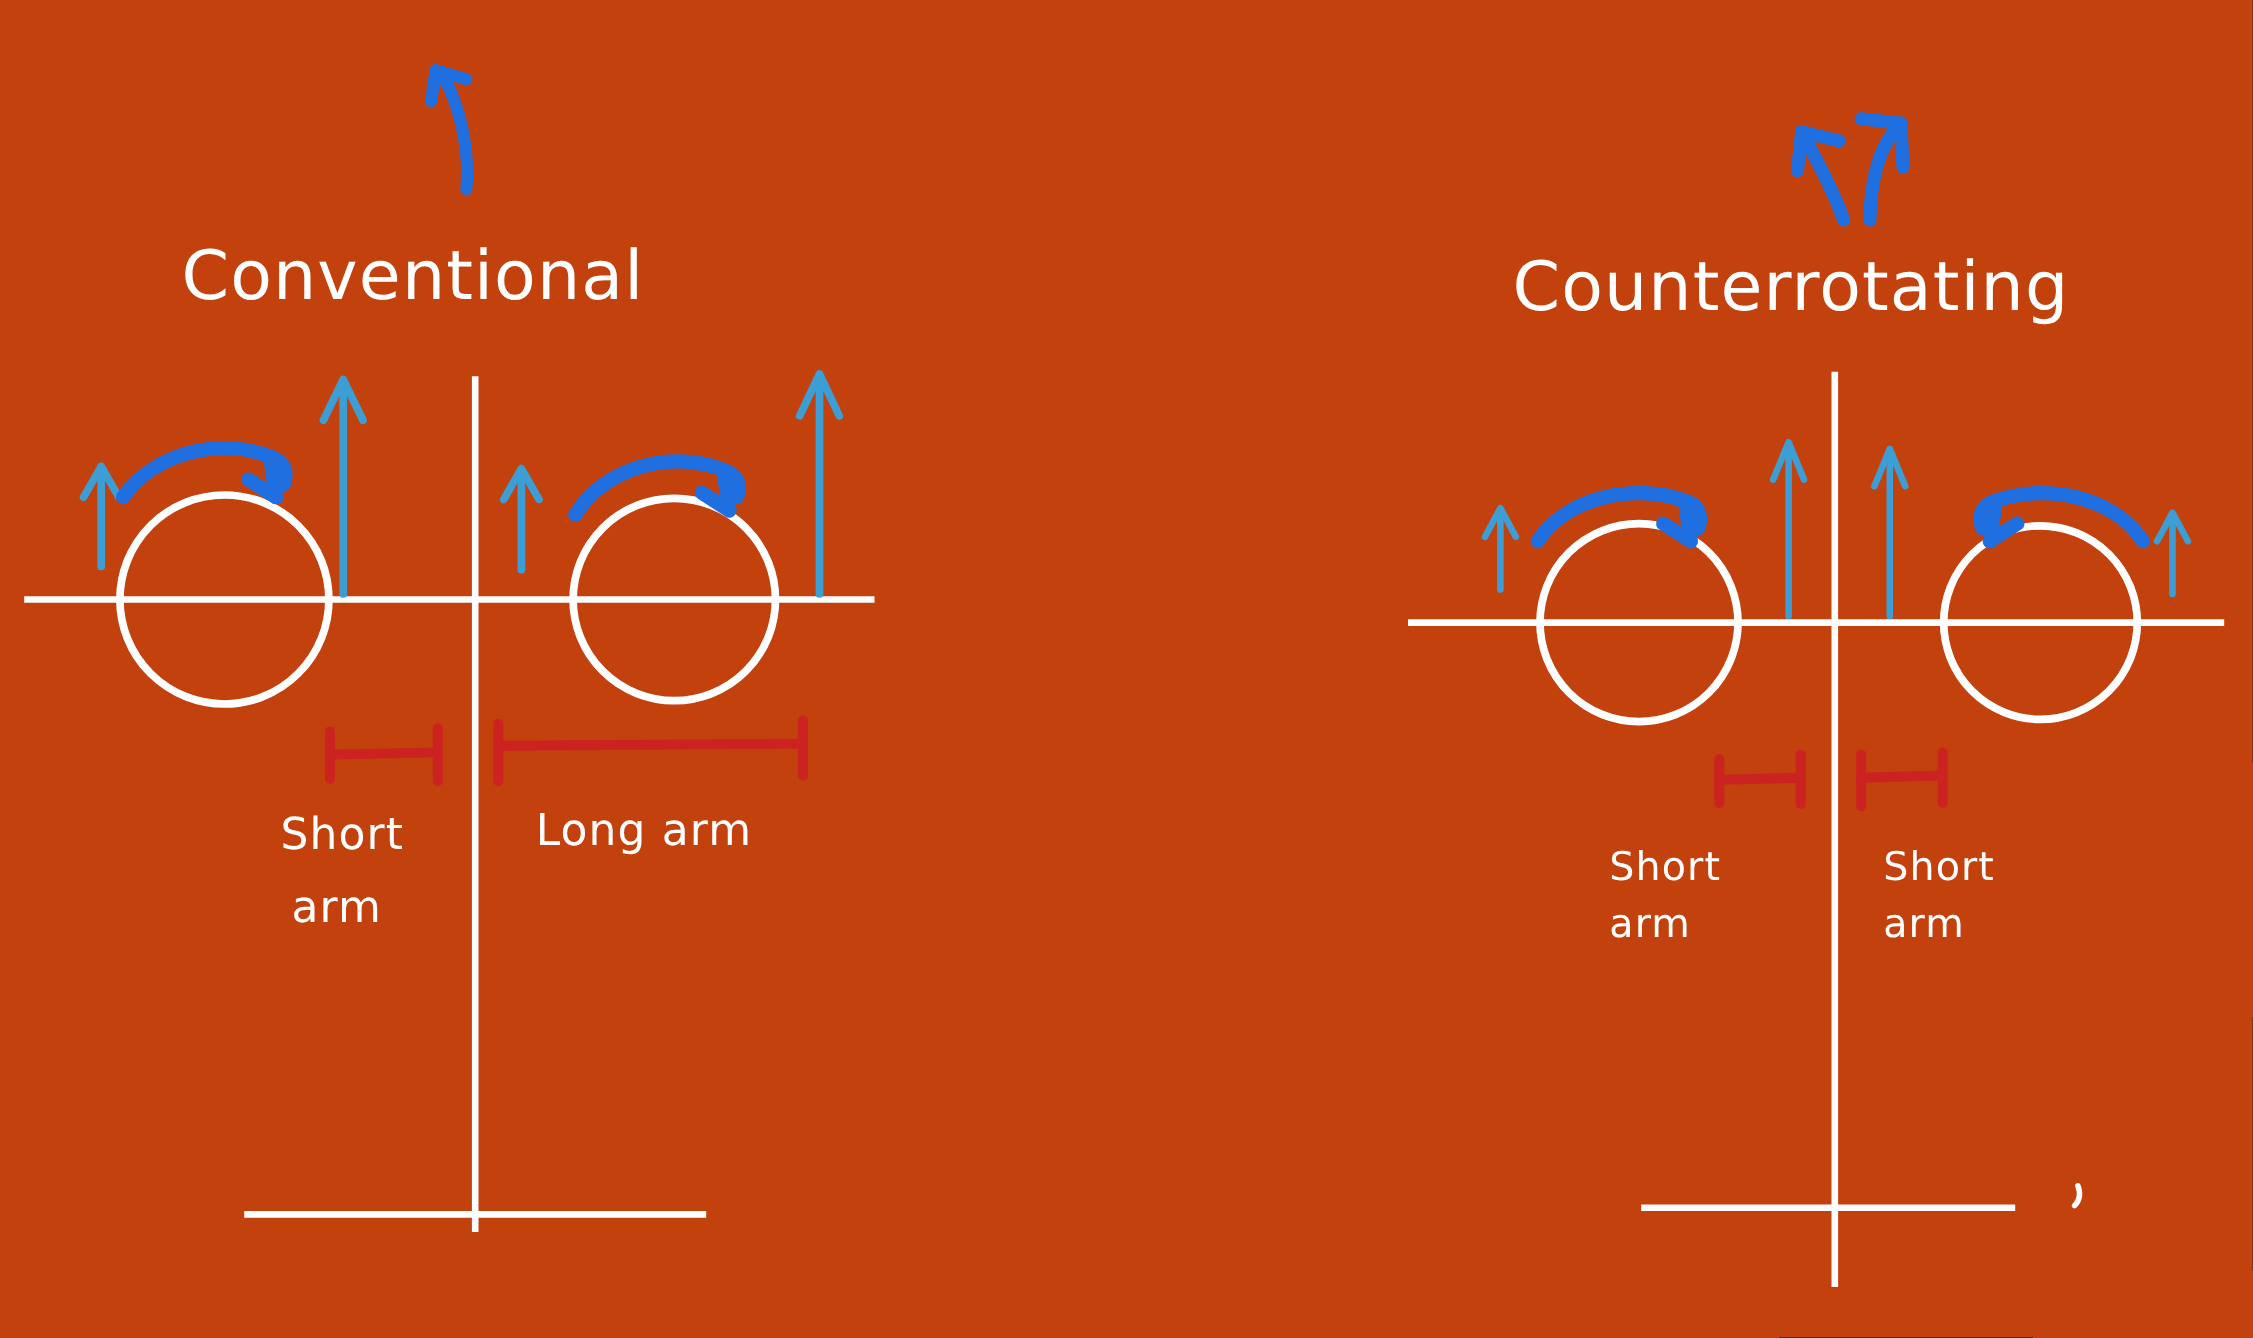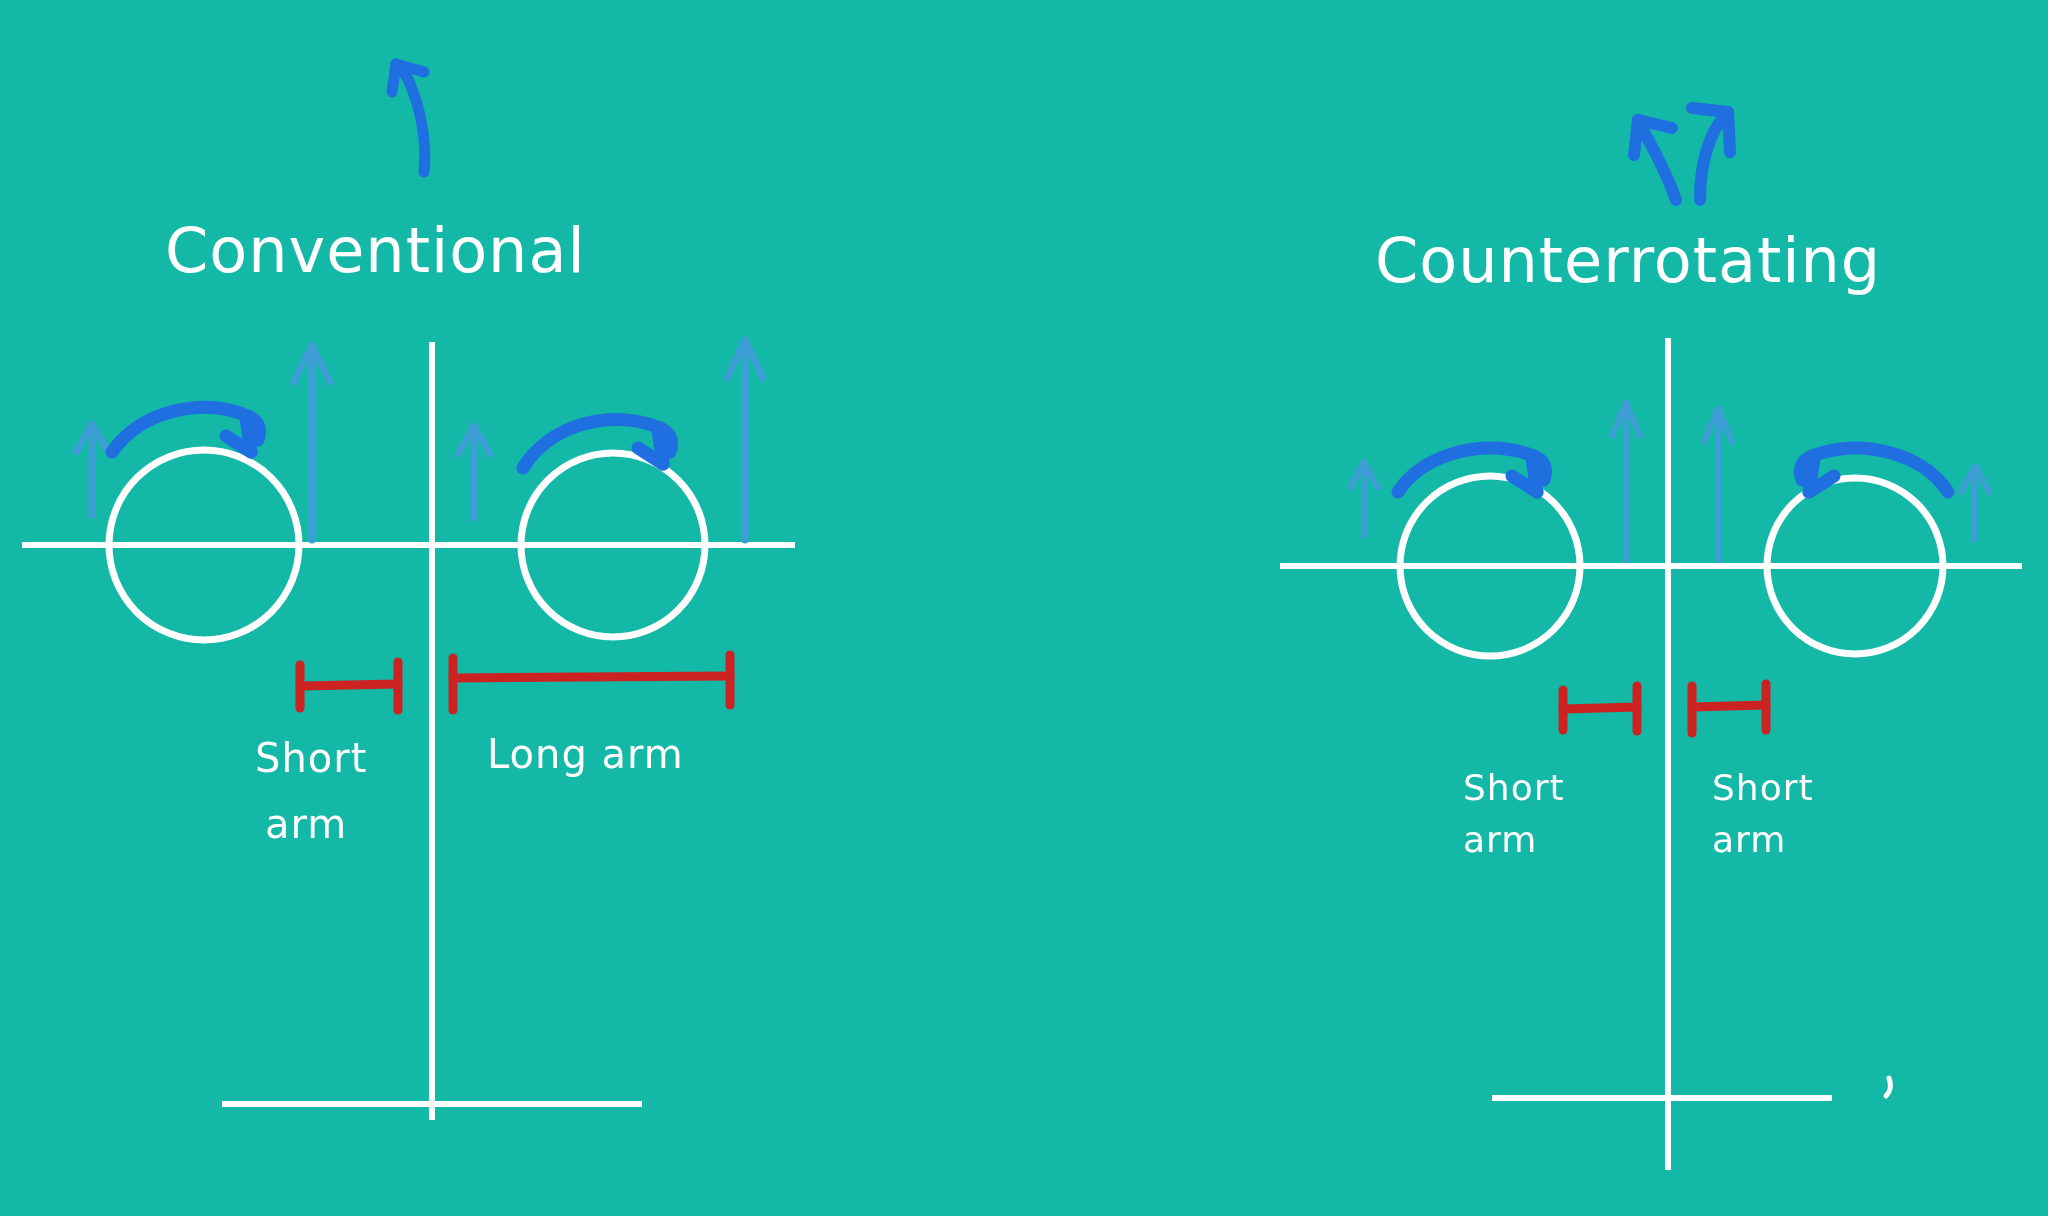--- a/index.html
+++ b/index.html
@@ -13,21 +13,21 @@
     font-weight:400;
     letter-spacing:1px;
   }
   .title{font-size:62px;}
   .lbl{font-size:40px;}
   .lbl-sm{font-size:36px;}
 </style>
 </head>
 <body style="background: rgb(29, 29, 29);">
 
-<div id="stage" style="background: #14b8a6;">
+<div id="stage" style="background: #c2410c;">
 
   <svg class="layer" viewBox="0 0 2048 1216">
 
     <g>
 
       <g>
         <path d="M424,172 C427,140 420,108 410,84" stroke="#1f6fe0" stroke-width="11" fill="none" stroke-linecap="round"></path>
         <path d="M410,84 C407,76 403,70 396,64" stroke="#1f6fe0" stroke-width="11" fill="none" stroke-linecap="round"></path>
         <path d="M396,64 L392,92" stroke="#1f6fe0" stroke-width="11" fill="none" stroke-linecap="round"></path>
         <path d="M396,64 L424,72" stroke="#1f6fe0" stroke-width="11" fill="none" stroke-linecap="round"></path>

